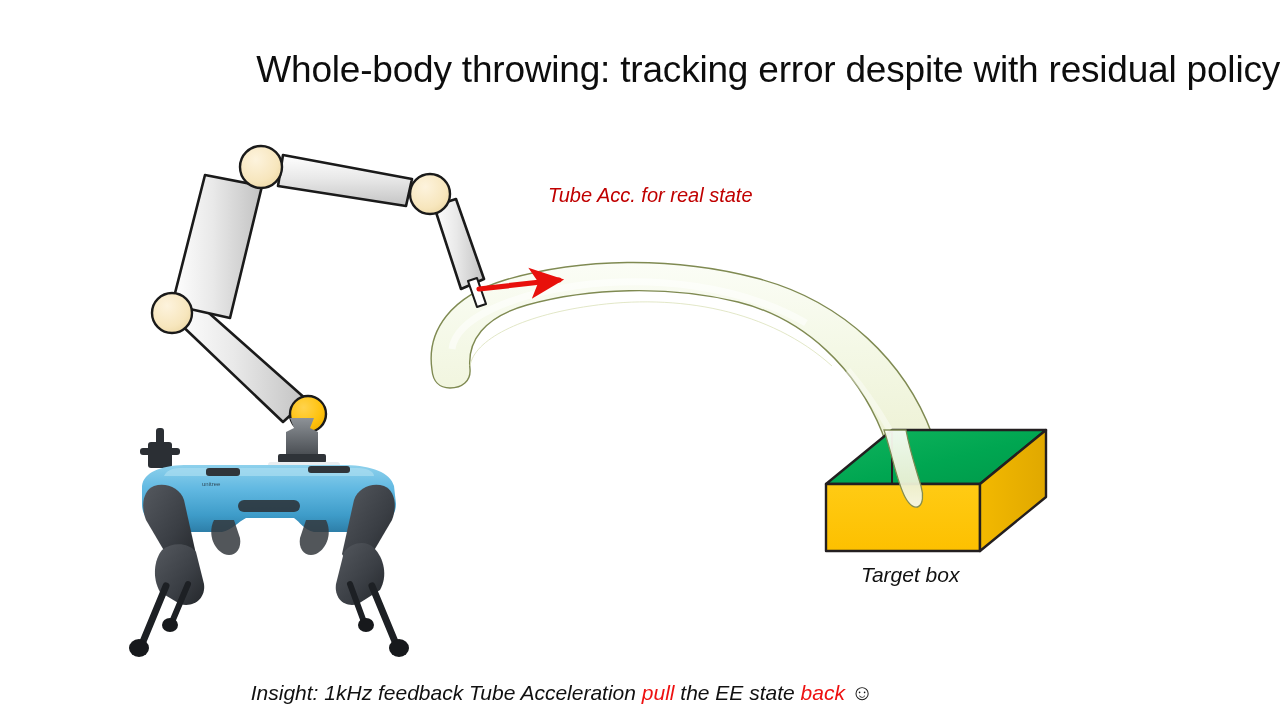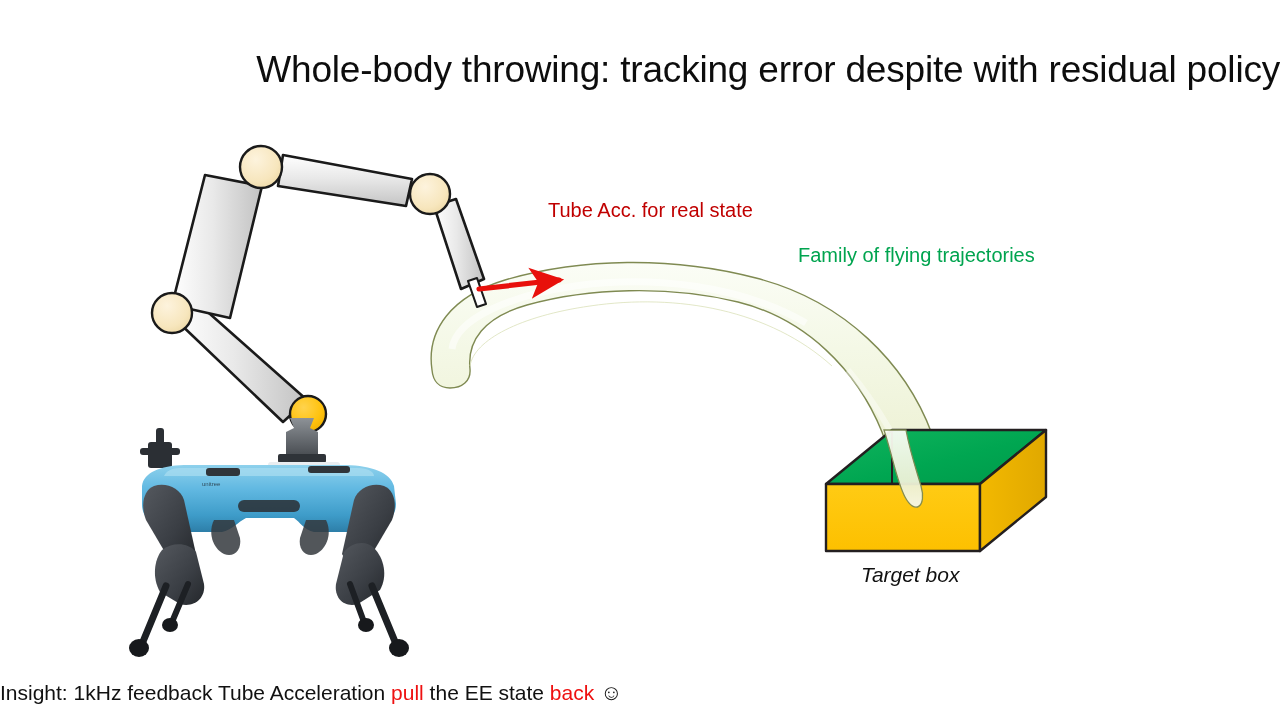--- a/index.html
+++ b/index.html
@@ -37,22 +37,23 @@
   
   .annot {
     position: absolute;
     font-size: 20px;
     line-height: 26px;
     white-space: nowrap;
     font-weight: 400;
   }
   #label-tube-acc {
     left: 548px;
-    top: 197px;
+    top: 182px;
     color: #c00000;
+    font-style: italic;
   }
   #label-family {
     left: 798px;
     top: 242px;
     color: #00a44f;
   }
   #label-target-box {
     position: absolute;
     left: 861px;
     top: 562px;
@@ -62,24 +63,26 @@
     white-space: nowrap;
     font-style: italic;
   }
 
   
   #caption {
     position: absolute;
     left: 0;
     top: 679px;
     width: 1124px;
+    text-align: center;
     font-size: 21px;
     line-height: 28px;
     color: #111111;
     white-space: nowrap;
+    font-style: italic;
   }
   #caption .red { color: #ee1111; }
   #caption .smiley {
     font-size: 22px;
     color: #111111;
   }
 
   
   #stage {
     position: absolute;
@@ -300,21 +303,20 @@
     <g opacity="0.85">
       <path d="M 96 112 C 90 124, 94 140, 106 146 C 116 150, 124 142, 122 130
                L 116 112 Z" fill="#34383d"></path>
       <path d="M 208 112 C 214 124, 210 140, 198 146 C 188 150, 180 142, 182 130
                L 188 112 Z" fill="#34383d"></path>
     </g>
   </svg>
 
   <div class="annot" id="label-tube-acc">Tube Acc. for real state</div>
 
-  <div class="annot" id="label-family">Family of flying trajectories</div>
 
   <div id="label-target-box">Target box</div>
 
   <div id="caption">
     <span>Insight: 1kHz feedback Tube Acceleration </span><span class="red">pull</span><span> the EE state </span><span class="red">back</span><span> </span><span class="smiley">☺</span>
   </div>
 
 </div>
 
 </body></html>

